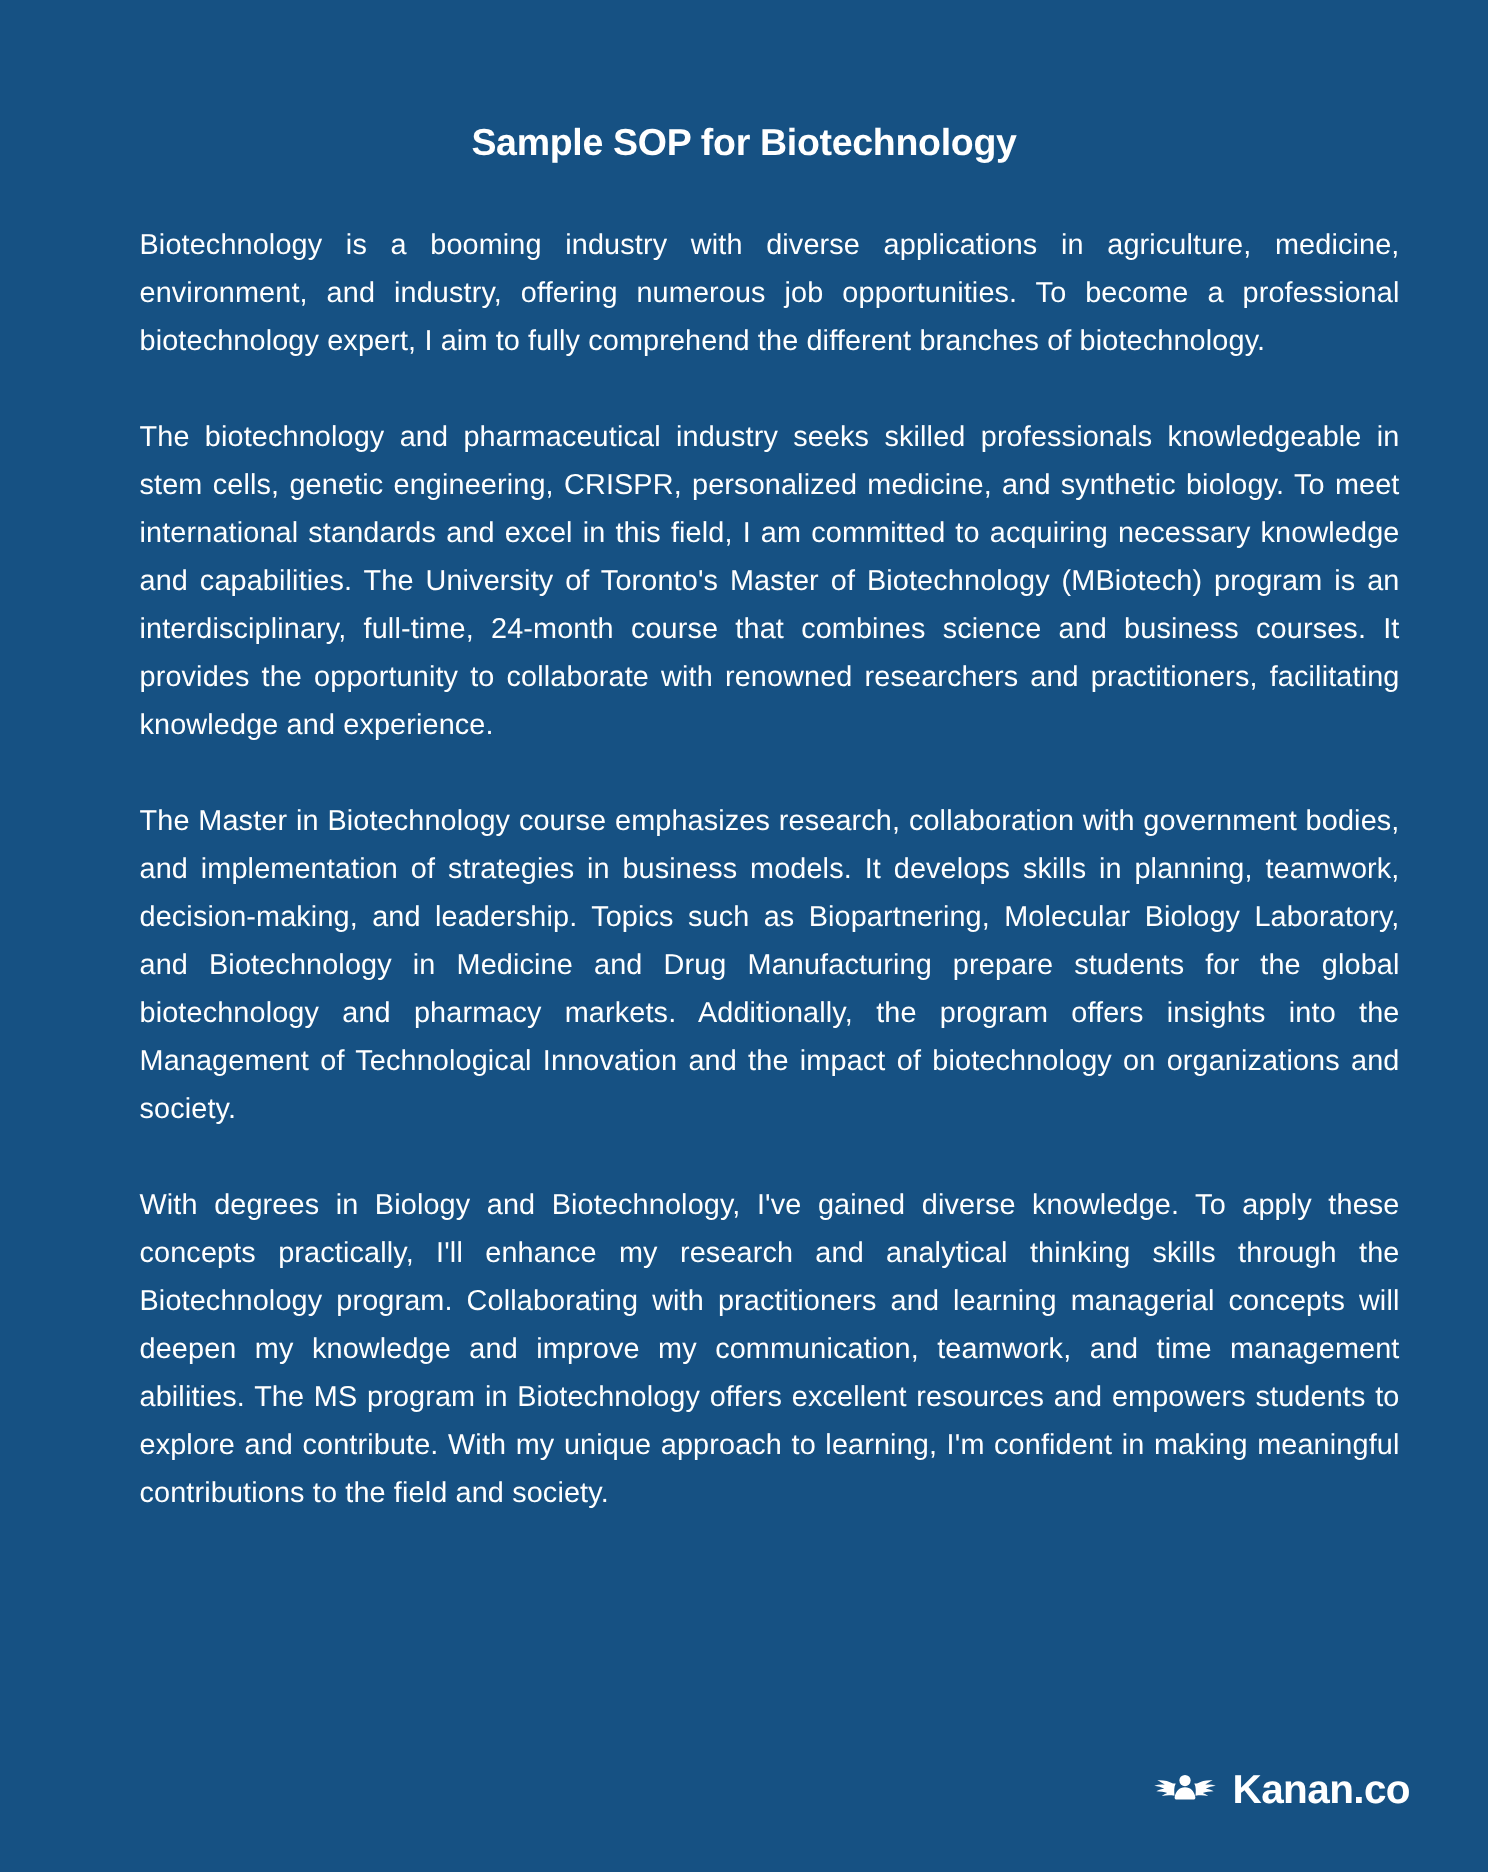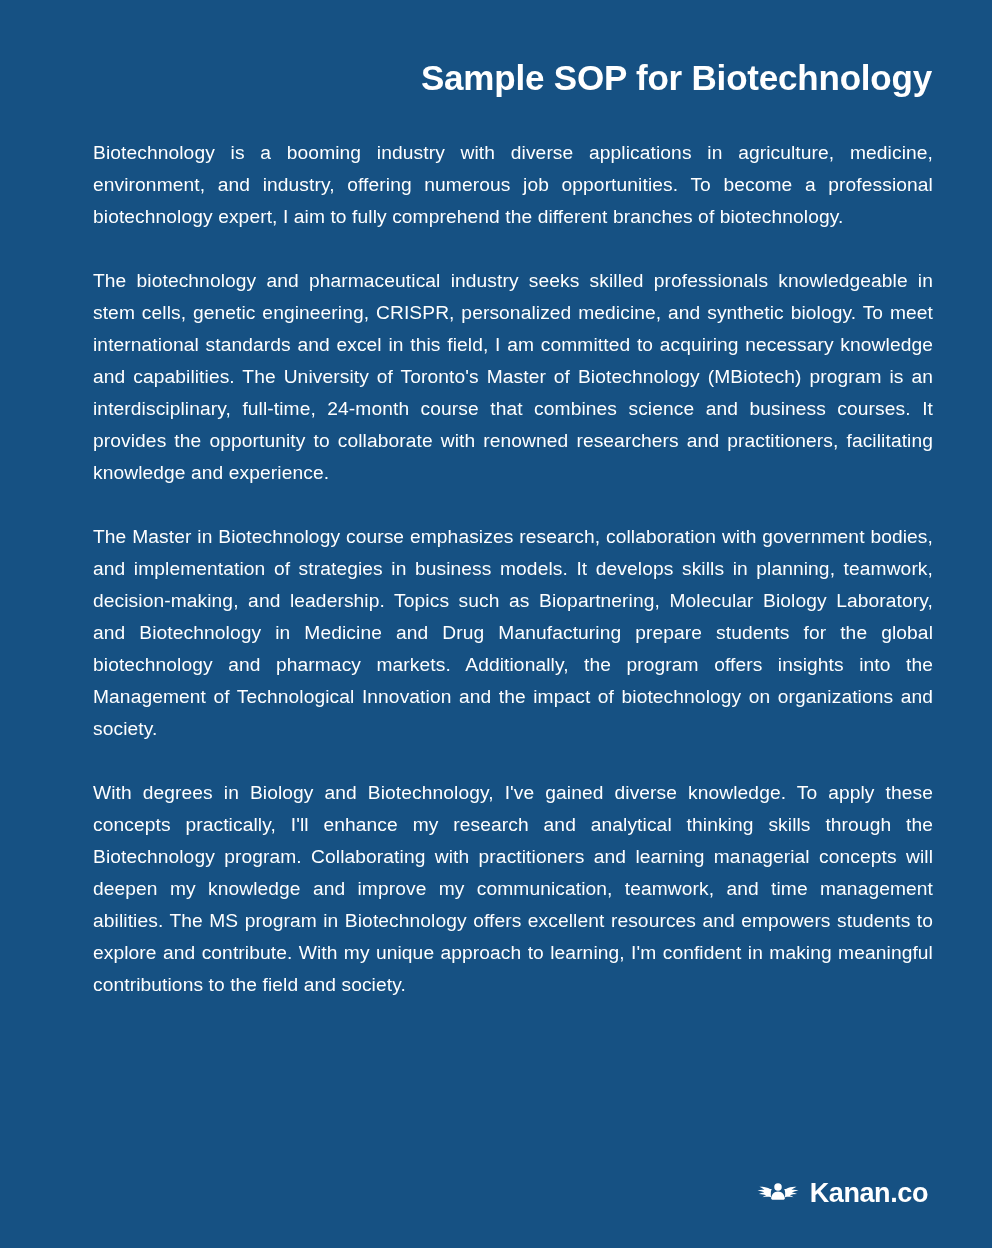--- a/index.html
+++ b/index.html
@@ -17,27 +17,27 @@
 
   .page {
     position: relative;
     width: 992px;
     height: 1248px;
     background: #165183;
     padding: 0 60px;
   }
 
   .doc-title {
-    text-align: right;
+    text-align: center;
     color: #ffffff;
-    font-size: 35px;
+    font-size: 25px;
     font-weight: 700;
     letter-spacing: -0.2px;
     line-height: 1.2;
-    padding-top: 57px;
+    padding-top: 80px;
     padding-bottom: 0;
   }
 
   .body-copy {
     margin-top: 38px;
     width: 868px;
     margin-left: 5px;
   }
 
   .para {
@@ -48,21 +48,21 @@
     text-justify: inter-word;
     letter-spacing: 0.1px;
     margin-bottom: 32px;
     margin-left: 28px;
   }
 
   .para:last-child { margin-bottom: 0; }
 
   .brand {
     position: absolute;
-    right: 64px;
+    right: 52px;
     bottom: 40px;
     display: flex;
     align-items: center;
     gap: 9px;
   }
 
   .brand-mark {
     width: 46px;
     height: 30px;
     display: block;

